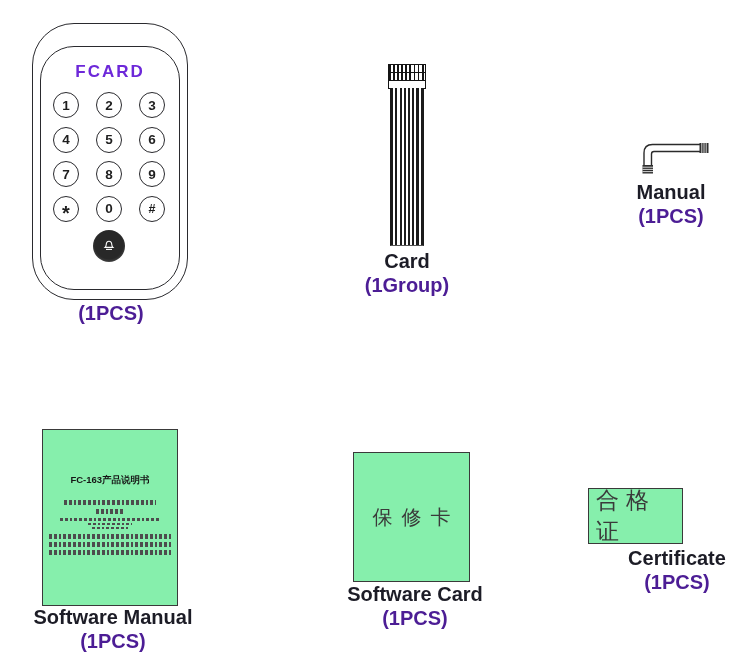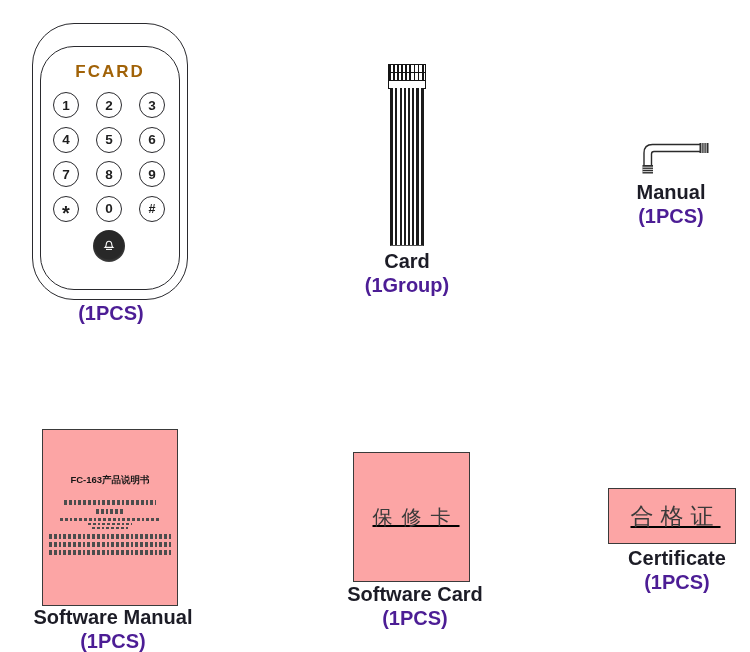--- a/index.html
+++ b/index.html
@@ -11,21 +11,21 @@
            line-height:23.5px;color:#1c1c26;}
   .caption .qty{color:#4c1d95;display:block;}
   .caption .line{display:block;}
 
   
   .reader-outer{position:absolute;left:32px;top:23px;width:156px;height:277px;
                 border:1.8px solid #2a2a2e;border-radius:42px;box-sizing:border-box;background:#fff;}
   .reader-inner{position:absolute;left:40px;top:46px;width:140px;height:244px;
                 border:1.8px solid #2a2a2e;border-radius:34px;box-sizing:border-box;background:#fff;}
   .reader-brand{position:absolute;left:40px;top:62px;width:140px;text-align:center;
-                font-size:17px;font-weight:bold;letter-spacing:2px;color:#a16207;}
+                font-size:17px;font-weight:bold;letter-spacing:2px;color:#6d28d9;}
   .keypad{position:absolute;left:53px;top:92px;display:grid;
           grid-template-columns:repeat(3,26px);grid-auto-rows:26px;column-gap:17px;row-gap:8.5px;}
   .key{border:1.6px solid #2a2a2e;border-radius:50%;box-sizing:border-box;background:#fff;
        display:flex;align-items:center;justify-content:center;
        font-size:13.5px;font-weight:bold;color:#1e1e1e;}
   .key.star{font-size:20px;align-items:flex-start;padding-top:5px;}
   .key.hash{font-size:12.5px;}
   .bell-btn{position:absolute;left:93px;top:230px;width:32px;height:32px;border-radius:50%;
             background:radial-gradient(circle at 50% 46%, #282828 0 60%, #3a3a3a 70%, #8f8f8f 85%, #c6c6c6 100%);
             display:flex;align-items:center;justify-content:center;}
@@ -37,38 +37,38 @@
             background:repeating-linear-gradient(90deg,#141414 0 1.8px,transparent 1.8px 4.1px);}
   .wire-ribbon{position:absolute;left:390px;top:88px;width:34px;height:158px;box-sizing:border-box;
                background:repeating-linear-gradient(90deg,#1b1b1b 0 2px,#ffffff 2px 4.25px);
                border-left:1.8px solid #1b1b1b;border-right:1.8px solid #1b1b1b;
                border-bottom:1.1px solid #555;}
 
   
   .spanner-svg{position:absolute;left:640px;top:140px;}
 
   
-  .doc-box{position:absolute;border:1.6px solid #3a3a3a;box-sizing:border-box;background:#fca5a5;text-decoration:underline;}
+  .doc-box{position:absolute;border:1.6px solid #3a3a3a;box-sizing:border-box;background:#86efac;}
   #manual{left:42px;top:429px;width:136px;height:177px;}
   .m-title{position:absolute;top:44px;left:0;width:100%;text-align:center;
            font-size:9.5px;font-weight:bold;color:#161616;}
   .m-line{position:absolute;left:50%;transform:translateX(-50%);
           background:repeating-linear-gradient(90deg,#4d4d4d 0 2.8px,transparent 2.8px 4.8px);}
   .m1{top:70px;width:92px;height:5px;}
   .m2{top:79px;width:28px;height:5px;}
   .m3{top:88px;width:100px;height:2.6px;}
   .m4{top:92.5px;width:44px;height:2.6px;}
   .m5{top:96.5px;width:36px;height:2.6px;}
   .m6{top:104px;width:122px;height:5px;}
   .m7{top:112px;width:122px;height:5px;}
   .m8{top:120px;width:122px;height:5px;}
 
   #warranty{left:353px;top:452px;width:117px;height:130px;
             display:flex;align-items:center;justify-content:center;}
-  #certificate{left:608px;top:488px;width:128px;height:56px;
+  #certificate{left:588px;top:488px;width:95px;height:56px;
                display:flex;align-items:center;justify-content:center;}
   .cjk{font-family:"DejaVu Serif","Liberation Serif",serif;color:#3a3a3a;}
   #warranty .cjk{font-size:20px;letter-spacing:9px;padding-left:9px;}
   #certificate .cjk{font-size:23px;letter-spacing:7px;padding-left:7px;}
 </style>
 </head>
 <body>
 
 <div id="canvas">
 

